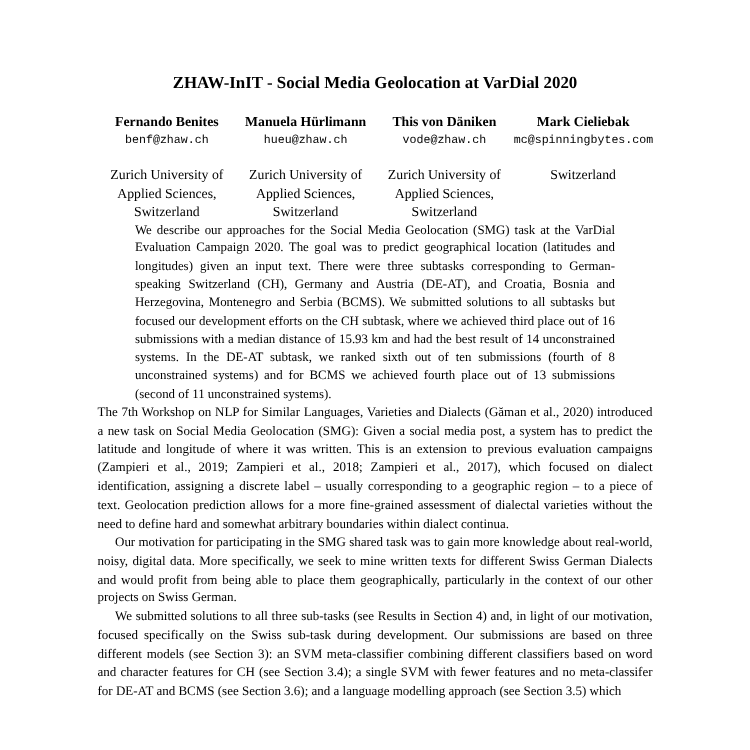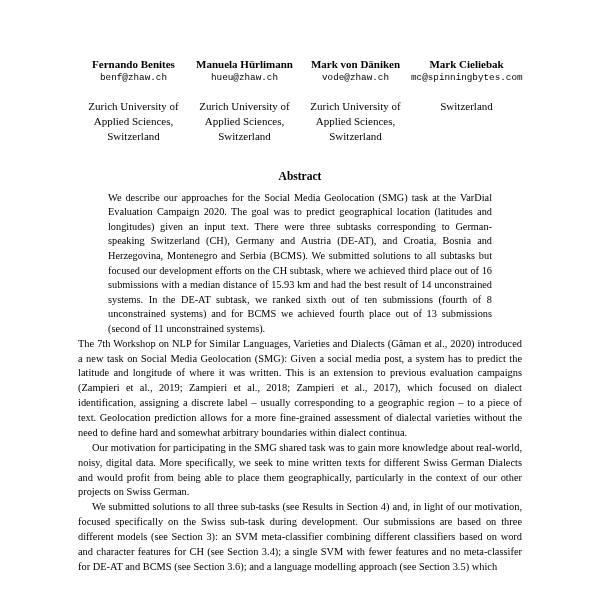--- a/index.html
+++ b/index.html
@@ -75,56 +75,56 @@
   }
   .body-text p { margin: 0; }
   .body-text p + p { text-indent: 14px; }
   .em { }
 </style>
 </head>
 <body>
 
 <div class="page">
 
+  <h1 class="title">ZHAW-InIT - Social Media Geolocation at VarDial 2020</h1>
 
   <div class="authors-row">
 
     <div class="author-col">
       <div class="author-name">Fernando Benites</div>
       <div class="author-email">benf@zhaw.ch</div>
       <div class="affil-line">Zurich University of</div>
       <div class="affil-line">Applied Sciences,</div>
       <div class="affil-line">Switzerland</div>
     </div>
 
     <div class="author-col">
       <div class="author-name">Manuela Hürlimann</div>
       <div class="author-email">hueu@zhaw.ch</div>
       <div class="affil-line">Zurich University of</div>
       <div class="affil-line">Applied Sciences,</div>
       <div class="affil-line">Switzerland</div>
     </div>
 
     <div class="author-col">
-      <div class="author-name">Mark von Däniken</div>
+      <div class="author-name">This von Däniken</div>
       <div class="author-email">vode@zhaw.ch</div>
       <div class="affil-line">Zurich University of</div>
       <div class="affil-line">Applied Sciences,</div>
       <div class="affil-line">Switzerland</div>
     </div>
 
     <div class="author-col">
       <div class="author-name">Mark Cieliebak</div>
       <div class="author-email">mc@spinningbytes.com</div>
       <div class="affil-line">Switzerland</div>
     </div>
 
   </div>
 
-  <div class="abstract-heading">Abstract</div>
   <div class="abstract-body">We describe our approaches for the Social Media Geolocation (SMG) task at the VarDial Evaluation Campaign 2020. The goal was to predict geographical location (latitudes and longitudes) given an input text. There were three subtasks corresponding to German-speaking Switzerland (CH), Germany and Austria (DE-AT), and Croatia, Bosnia and Herzegovina, Montenegro and Serbia (BCMS). We submitted solutions to all subtasks but focused our development efforts on the CH subtask, where we achieved third place out of 16 submissions with a median distance of 15.93 km and had the best result of 14 unconstrained systems. In the DE-AT subtask, we ranked sixth out of ten submissions (fourth of 8 unconstrained systems) and for BCMS we achieved fourth place out of 13 submissions (second of 11 unconstrained systems).</div>
 
 
   <div class="body-text">
     <p><span>The 7th Workshop on NLP for Similar Languages, Varieties and Dialects (Găman et al., 2020) introduced a new task on </span><span class="em">Social Media Geolocation (SMG)</span><span>: Given a social media post, a system has to predict the latitude and longitude of where it was written. This is an extension to previous evaluation campaigns (Zampieri et al., 2019; Zampieri et al., 2018; Zampieri et al., 2017), which focused on dialect identification, assigning a discrete label – usually corresponding to a geographic region – to a piece of text. Geolocation prediction allows for a more fine-grained assessment of dialectal varieties without the need to define hard and somewhat arbitrary boundaries within dialect continua.</span></p>
     <p>Our motivation for participating in the SMG shared task was to gain more knowledge about real-world, noisy, digital data. More specifically, we seek to mine written texts for different Swiss German Dialects and would profit from being able to place them geographically, particularly in the context of our other projects on Swiss German.</p>
     <p>We submitted solutions to all three sub-tasks (see Results in Section 4) and, in light of our motivation, focused specifically on the Swiss sub-task during development. Our submissions are based on three different models (see Section 3): an SVM meta-classifier combining different classifiers based on word and character features for CH (see Section 3.4); a single SVM with fewer features and no meta-classifer for DE-AT and BCMS (see Section 3.6); and a language modelling approach (see Section 3.5) which</p>
   </div>
 
 </div>

